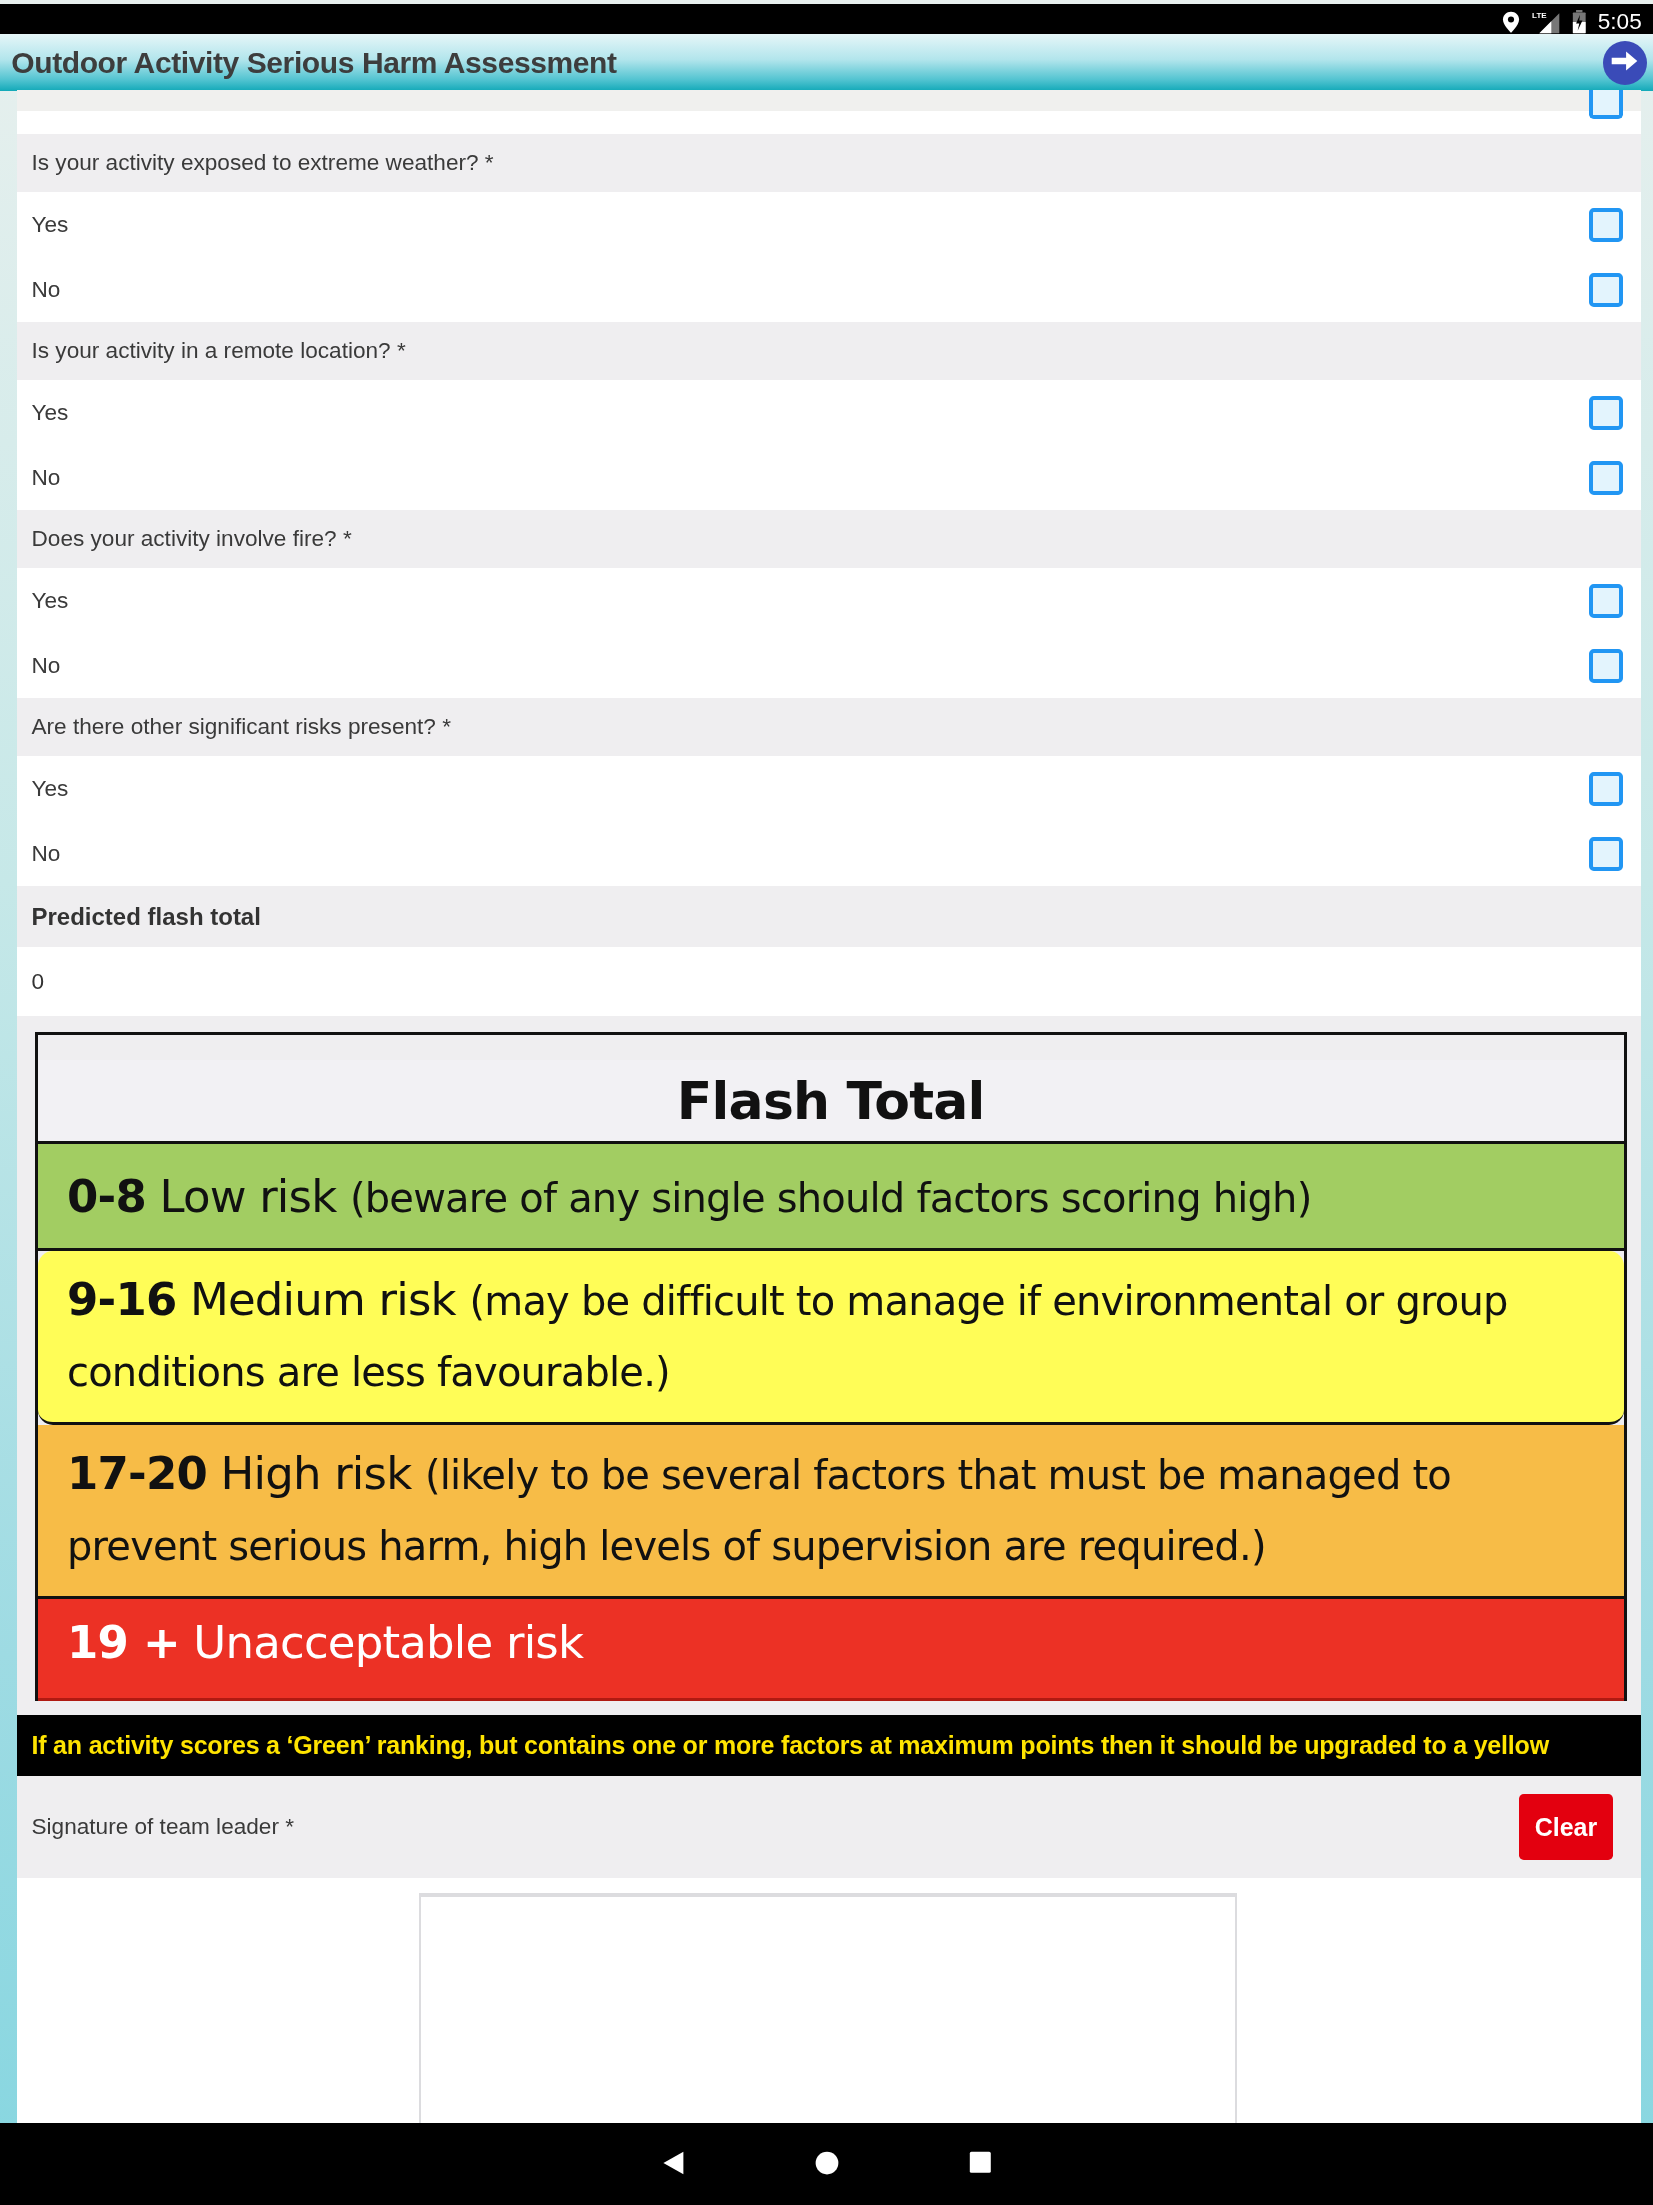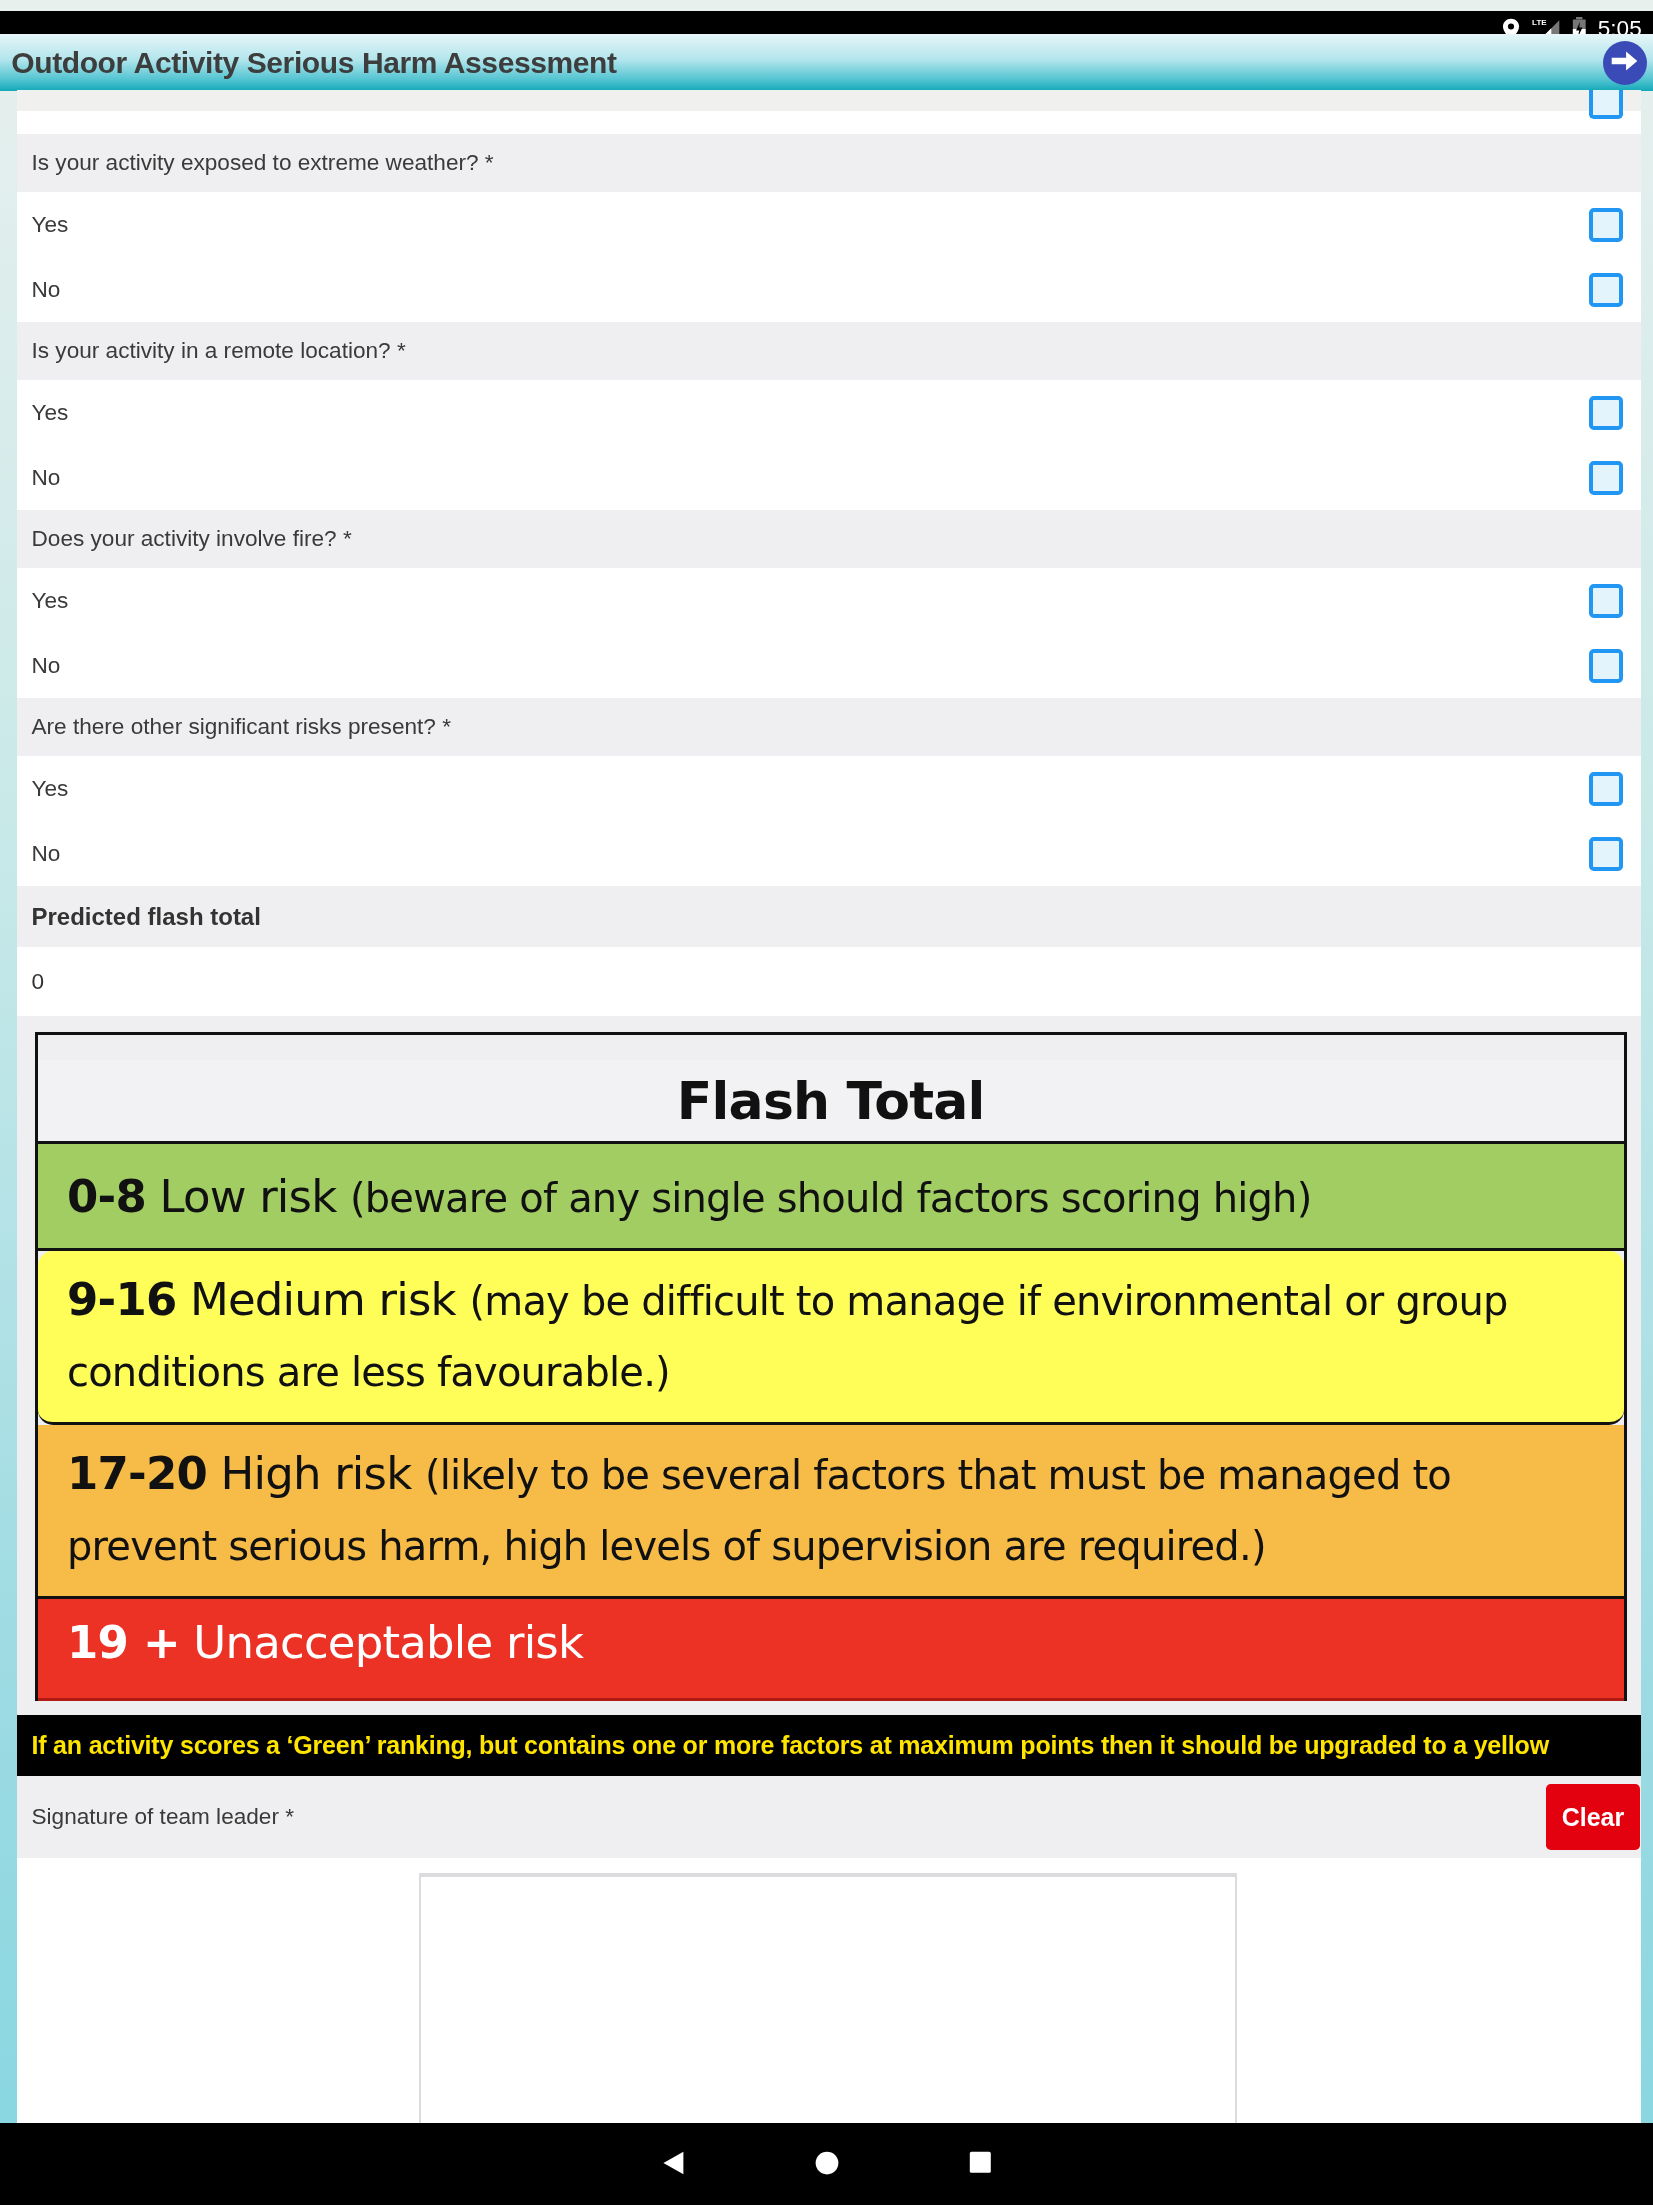--- a/index.html
+++ b/index.html
@@ -3,21 +3,21 @@
 <meta charset="utf-8">
 <style>
   * { box-sizing: border-box; margin: 0; padding: 0; }
   html, body { width: 1653px; height: 2205px; overflow: hidden; }
   body {
     font-family: "Liberation Sans", sans-serif;
     background: linear-gradient(to bottom, #e8f0ee 0%, #c6e8e8 40%, #9edbe3 75%, #86d6e0 100%);
     position: relative;
   }
   .status-bar {
-    position: absolute; top: 11px; left: 0; width: 1653px; height: 36px;
+    position: absolute; top: 4px; left: 0; width: 1653px; height: 36px;
     background: #000; color: #fff;
     display: flex; align-items: center; justify-content: flex-end;
     padding-right: 11.3px; gap: 11.3px;
     font-size: 22.6px;
   }
   .status-bar .sb-icon { display: inline-flex; align-items: center; }
   .app-bar {
     position: absolute; top: 34px; left: 0; width: 1653px; height: 57px;
     background: linear-gradient(to bottom, #e6f6f8 0%, #b2e5ec 45%, #53c4d1 80%, #12a9b8 100%);
     display: flex; align-items: center; padding-left: 11.3px;
@@ -89,23 +89,23 @@
   .band-green { background: #a2cd62; min-height: 105px; padding-top: 18px; }
   .band-yellow { background: #fffd57; border-radius: 15px; }
   .band-orange { background: #f7bc47; }
   .band-red { background: #ec3125; color: #fff; border-bottom: 3.2px solid #b01a12; min-height: 102px; padding-top: 9.7px;}
   .notice {
     height: 61px; background: #000; color: #ffe400;
     display: flex; align-items: center; padding-left: 14.5px;
     font-size: 25px; font-weight: bold; letter-spacing: -0.2px;
   }
   .sig-row {
-    height: 82px; background: #efeef0;
+    height: 102px; background: #efeef0;
     display: flex; align-items: center; justify-content: space-between;
-    padding-left: 14.5px; padding-right: 1px;
+    padding-left: 14.5px; padding-right: 28px;
     font-size: 22.6px; color: #3a3a3a;
   }
   .clear-btn {
     width: 94px; height: 66px; background: #e3000f; color: #fff;
     border: none; border-radius: 4.8px;
     font-family: "Liberation Sans", sans-serif;
     font-size: 25px; font-weight: bold;
   }
   .sig-area-wrap { background: #fff; height: 347px; position: relative; }
   .sig-canvas {

